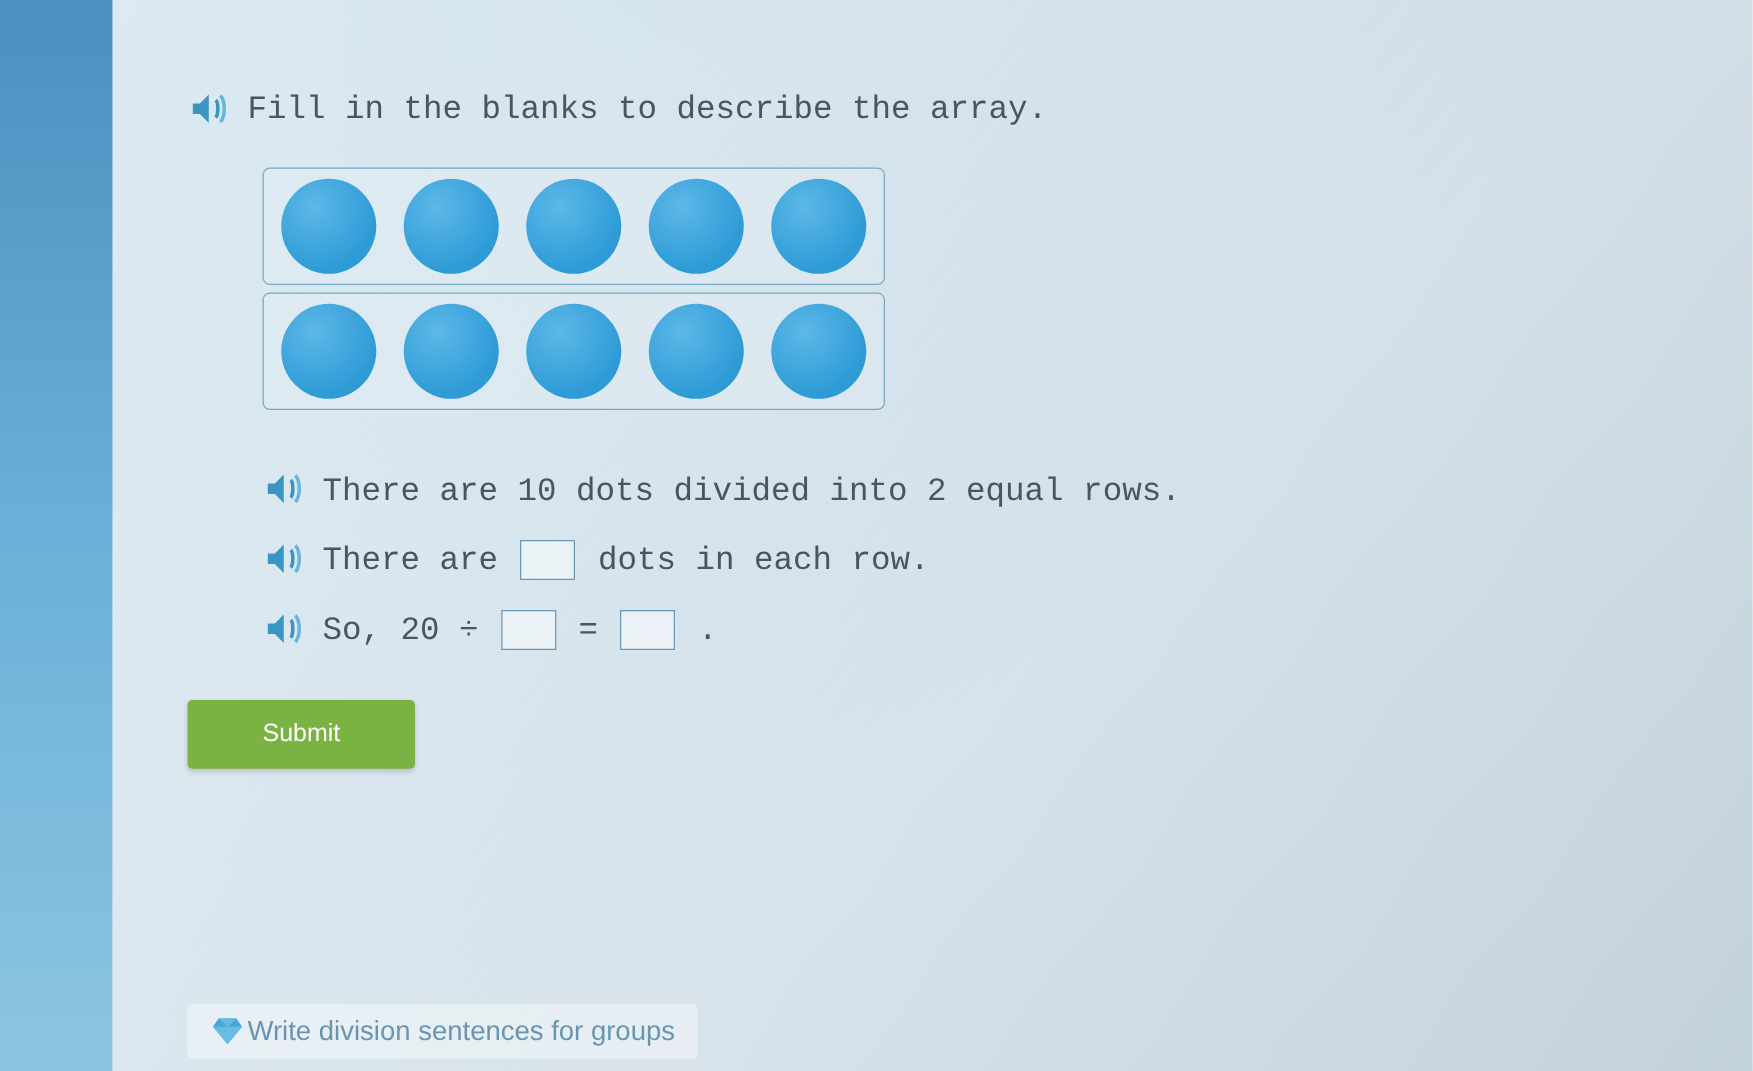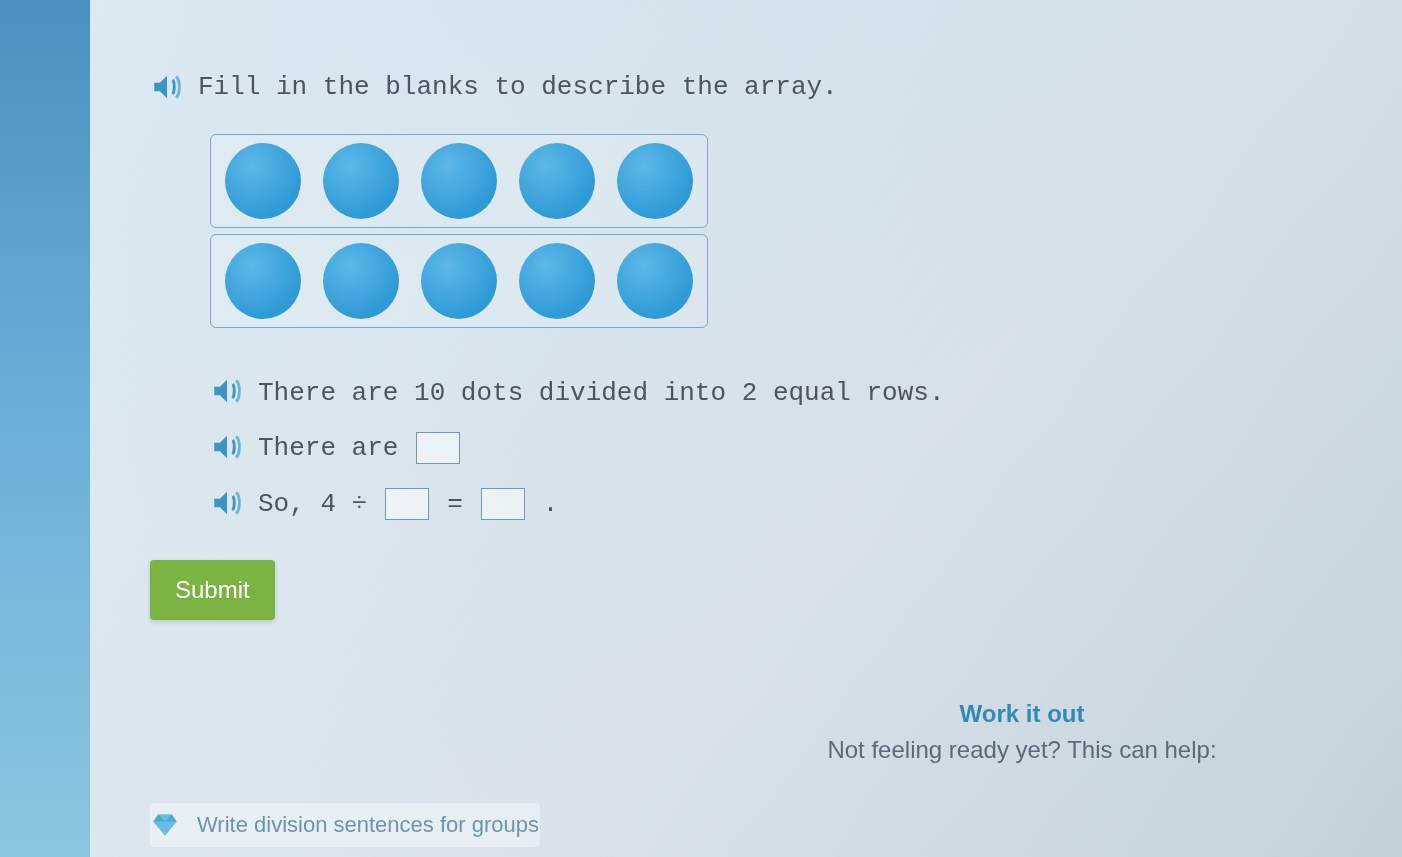--- a/index.html
+++ b/index.html
@@ -71,22 +71,22 @@
     font-family: inherit;
     vertical-align: middle;
   }
   .sentence-text { display: inline-flex; align-items: center; gap: 18px; flex-wrap: wrap; }
   .submit-btn {
     margin-top: 18px;
     background: #7bb342;
     color: #fff;
     border: none;
     border-radius: 4px;
-    padding: 16px 25px;
-    font-size: 24px;
+    padding: 16px 60px;
+    font-size: 20px;
     cursor: pointer;
     box-shadow: 0 2px 4px rgba(0,0,0,0.15);
   }
   .help-section {
     position: absolute;
     right: 80px;
     top: 700px;
     text-align: center;
     color: #5a6a78;
     font-size: 24px;
@@ -98,25 +98,25 @@
     cursor: pointer;
     display: block;
     margin-bottom: 8px;
   }
   .related-row {
     position: absolute;
     left: 60px;
     bottom: 10px;
     display: flex;
     align-items: center;
-    gap: 18px;
+    gap: 2px;
     color: #6a95b0;
     font-size: 22px;
     background: rgba(255,255,255,0.4);
-    padding: 8px 1px;
+    padding: 8px 18px;
     border-radius: 4px;
   }
   .gem-icon { width: 28px; height: 28px; }
 </style>
 </head>
 <body>
 
 <div class="left-edge"></div>
 
 <div class="content-panel">
@@ -164,46 +164,43 @@
     <span class="speaker">
       <svg viewBox="0 0 24 24">
           <path fill="#3a94c4" d="M3 9v6h4l5 5V4L7 9H3z"></path>
           <path fill="none" stroke="#3a94c4" stroke-width="2" d="M16 7c1.5 1.5 1.5 8 0 10"></path>
           <path fill="none" stroke="#6ab4dc" stroke-width="2" d="M18.5 4.5c3 3 3 12 0 15"></path>
         </svg>
     </span>
     <span class="sentence-text">
       <span>There are</span>
       <input class="blank-input" value="" style="">
+      <span>dots in each row.</span>
     </span>
   </div>
 
   <div class="line indent">
     <span class="speaker">
       <svg viewBox="0 0 24 24">
           <path fill="#3a94c4" d="M3 9v6h4l5 5V4L7 9H3z"></path>
           <path fill="none" stroke="#3a94c4" stroke-width="2" d="M16 7c1.5 1.5 1.5 8 0 10"></path>
           <path fill="none" stroke="#6ab4dc" stroke-width="2" d="M18.5 4.5c3 3 3 12 0 15"></path>
         </svg>
     </span>
     <span class="sentence-text">
-      <span>So, 4 ÷</span>
+      <span>So, 20 ÷</span>
       <input class="blank-input" value="" style="">
       <span>=</span>
       <input class="blank-input" value="" style="">
       <span>.</span>
     </span>
   </div>
 
   <button class="submit-btn">Submit</button>
 
-  <div class="help-section">
-    <span class="work-link">Work it out</span>
-    <span>Not feeling ready yet? This can help:</span>
-  </div>
 
   <div class="related-row">
     <span class="gem-icon">
       <svg viewBox="0 0 24 24">
           <path fill="#4aa8d8" d="M6 3h12l4 6-10 12L2 9l4-6z"></path>
           <path fill="#7cc8ec" d="M6 3l6 6 6-6H6zM2 9h20L12 21 2 9z" opacity="0.6"></path>
         </svg>
     </span>
     <span>Write division sentences for groups</span>
   </div>

